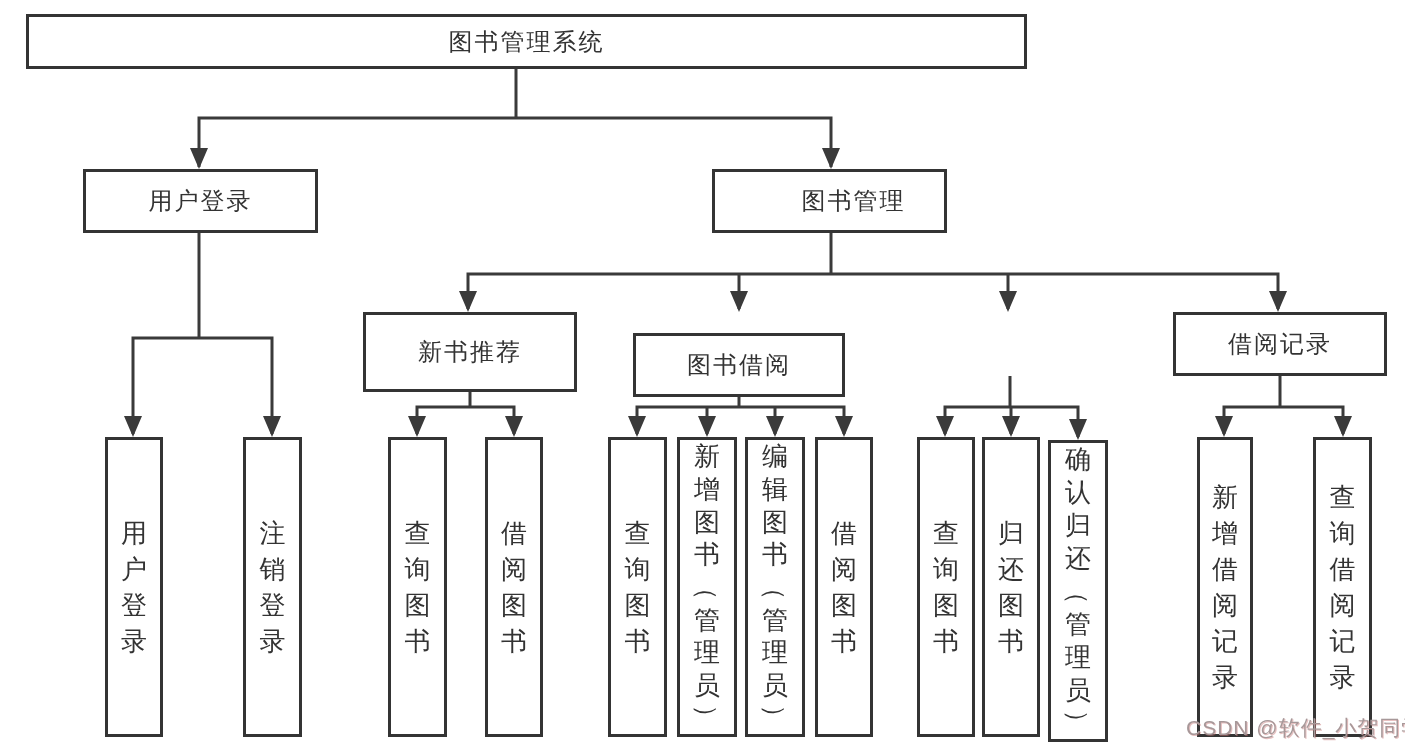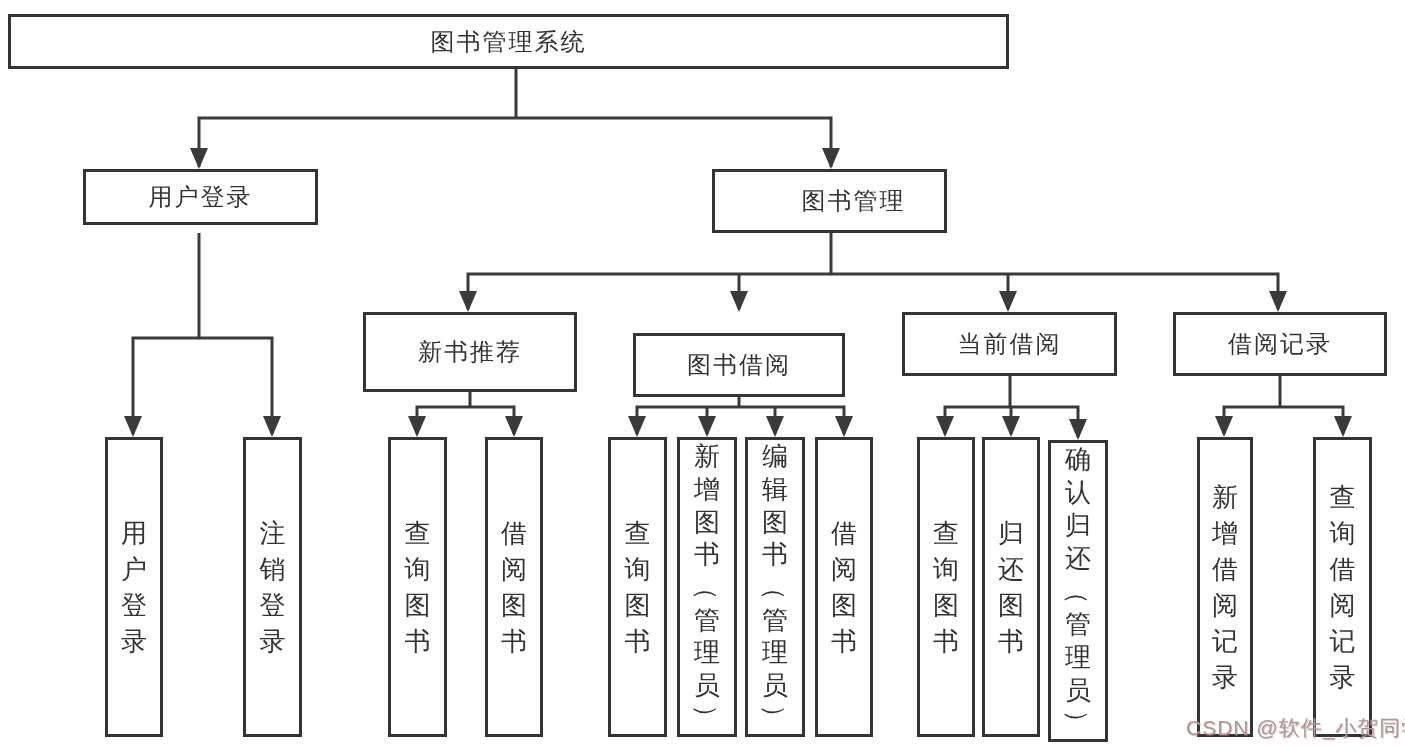--- a/index.html
+++ b/index.html
@@ -113,39 +113,36 @@
       M698 416 L716 416 L707 437 Z
       M766 416 L784 416 L775 437 Z
       M835 416 L853 416 L844 437 Z
       M936 416 L954 416 L945 437 Z
       M1002 416 L1020 416 L1011 437 Z
       M1069 419 L1087 419 L1078 440 Z
       M1215 416 L1233 416 L1224 437 Z
       M1334 416 L1352 416 L1343 437 Z"></path>
   </svg>
 
-  <div class="box" style="left:8px; top:14px; width:1001px; height:55px;">
+  <div class="box" style="left:26px; top:14px; width:1001px; height:55px;">
     <span class="hlabel">图书管理系统</span>
   </div>
 
-  <div class="box" style="left:83px; top:169px; width:235px; height:56px;">
+  <div class="box" style="left:83px; top:169px; width:235px; height:64px;">
     <span class="hlabel">用户登录</span>
   </div>
   <div class="box" style="left:712px; top:169px; width:235px; height:64px;padding-left:48px;">
     <span class="hlabel">图书管理</span>
   </div>
 
   <div class="box" style="left:363px; top:312px; width:214px; height:80px;">
     <span class="hlabel">新书推荐</span>
   </div>
   <div class="box" style="left:633px; top:312px; width:212px; height:64px;margin-top:21px;">
     <span class="hlabel">图书借阅</span>
-  </div>
-  <div class="box" style="left:902px; top:312px; width:215px; height:64px;">
-    <span class="hlabel">当前借阅</span>
   </div>
   <div class="box" style="left:1173px; top:312px; width:214px; height:64px;">
     <span class="hlabel">借阅记录</span>
   </div>
 
   <div class="box leaf" style="left:105px; width:58px;">
     <span class="leaf-text">
         <span class="ch">用</span>
         <span class="ch">户</span>
         <span class="ch">登</span>

